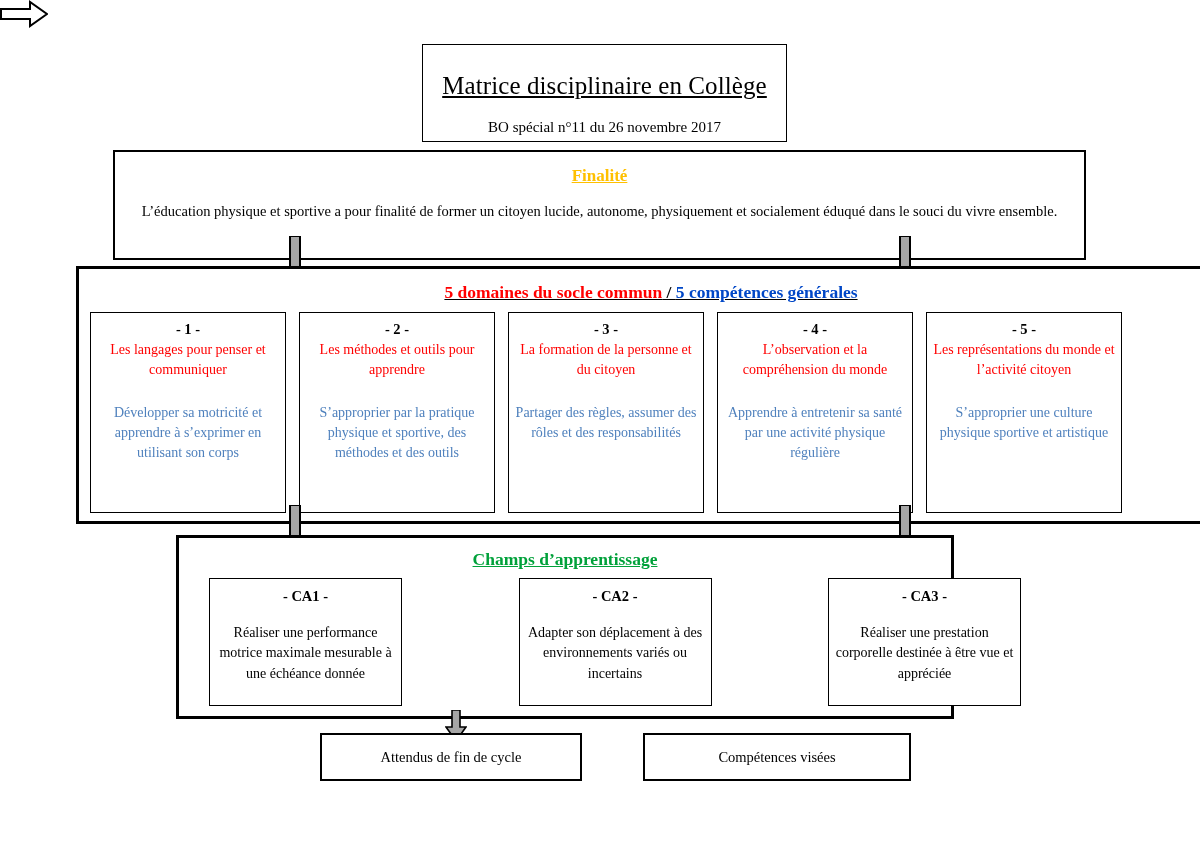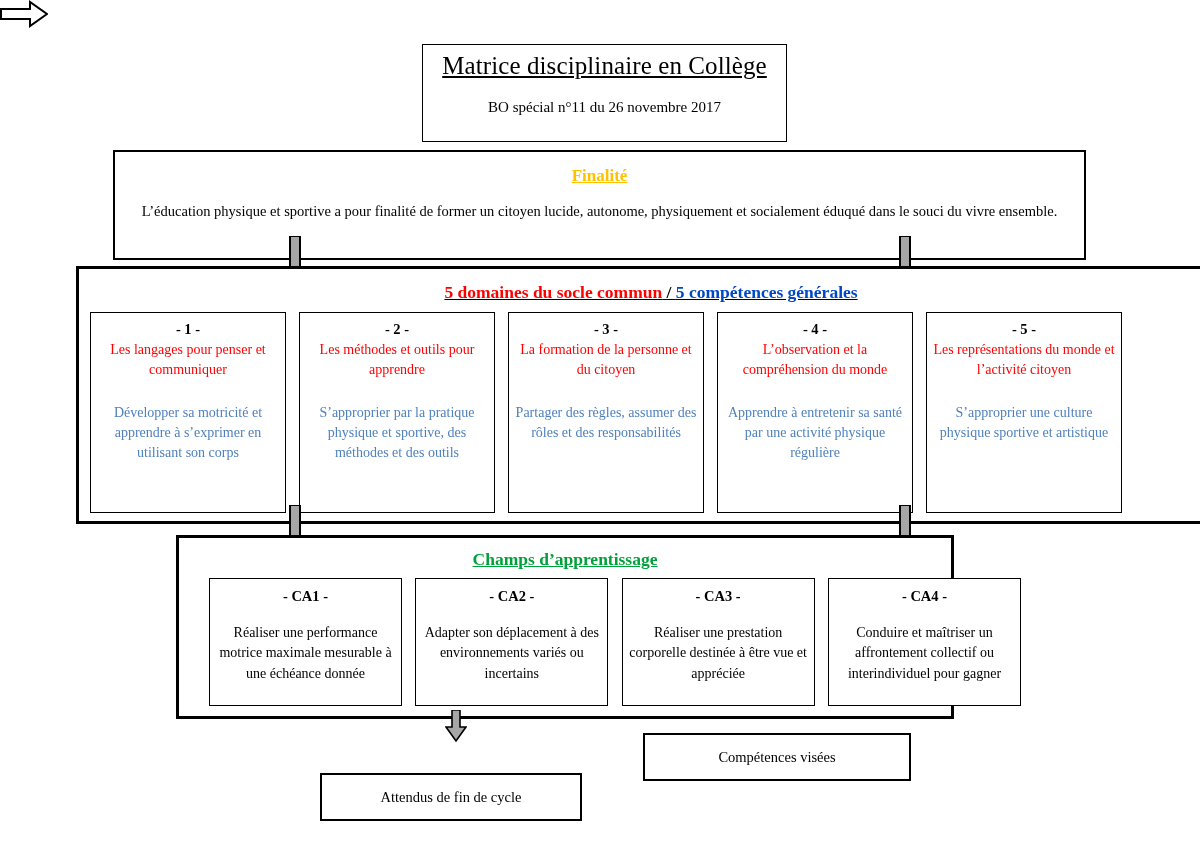--- a/index.html
+++ b/index.html
@@ -45,21 +45,21 @@
     top: 44px;
     width: 365px;
     height: 98px;
     padding: 6px 10px;
     justify-content: flex-start;
   }
   #doc-title {
     font-size: 25px;
     line-height: 1.18;
     text-decoration: underline;
-    margin-top: 0;
+    margin-top: 20px;
     white-space: nowrap;
     letter-spacing: .1px;
   }
   #doc-subtitle {
     font-size: 15px;
     margin-top: 18px;
     white-space: nowrap;
   }
 
   
@@ -193,21 +193,20 @@
     font-size: 14px;
     line-height: 1.45;
   }
 
   
   #attendus-box {
     left: 320px;
     top: 733px;
     width: 262px;
     height: 48px;
-    margin-top: 40px;
   }
   #competences-box {
     left: 643px;
     top: 733px;
     width: 268px;
     height: 48px;
   }
   .bottom-label { font-size: 14.5px; }
 
   
@@ -302,24 +301,20 @@
         <div class="ca-desc">Réaliser une performance motrice maximale mesurable à une échéance donnée</div>
       </div>
       <div class="ca-card">
         <div class="ca-num">- CA2 -</div>
         <div class="ca-desc">Adapter son déplacement à des environnements variés ou incertains</div>
       </div>
       <div class="ca-card">
         <div class="ca-num">- CA3 -</div>
         <div class="ca-desc">Réaliser une prestation corporelle destinée à être vue et appréciée</div>
       </div>
-      <div class="ca-card">
-        <div class="ca-num">- CA4 -</div>
-        <div class="ca-desc">Conduire et maîtriser un affrontement collectif ou interindividuel pour gagner</div>
-      </div>
     </div>
   </div>
 
   <div class="arrow-down" id="arrow-ca-down">
     <svg class="arrow-svg" viewBox="0 0 22 32" preserveAspectRatio="none">
       <polygon points="7,0 15,0 15,17 21,17 11,31 1,17 7,17" fill="#A6A6A6" stroke="#000000" stroke-width="1.6"></polygon>
     </svg>
   </div>
 
   <div class="box med" id="attendus-box">

